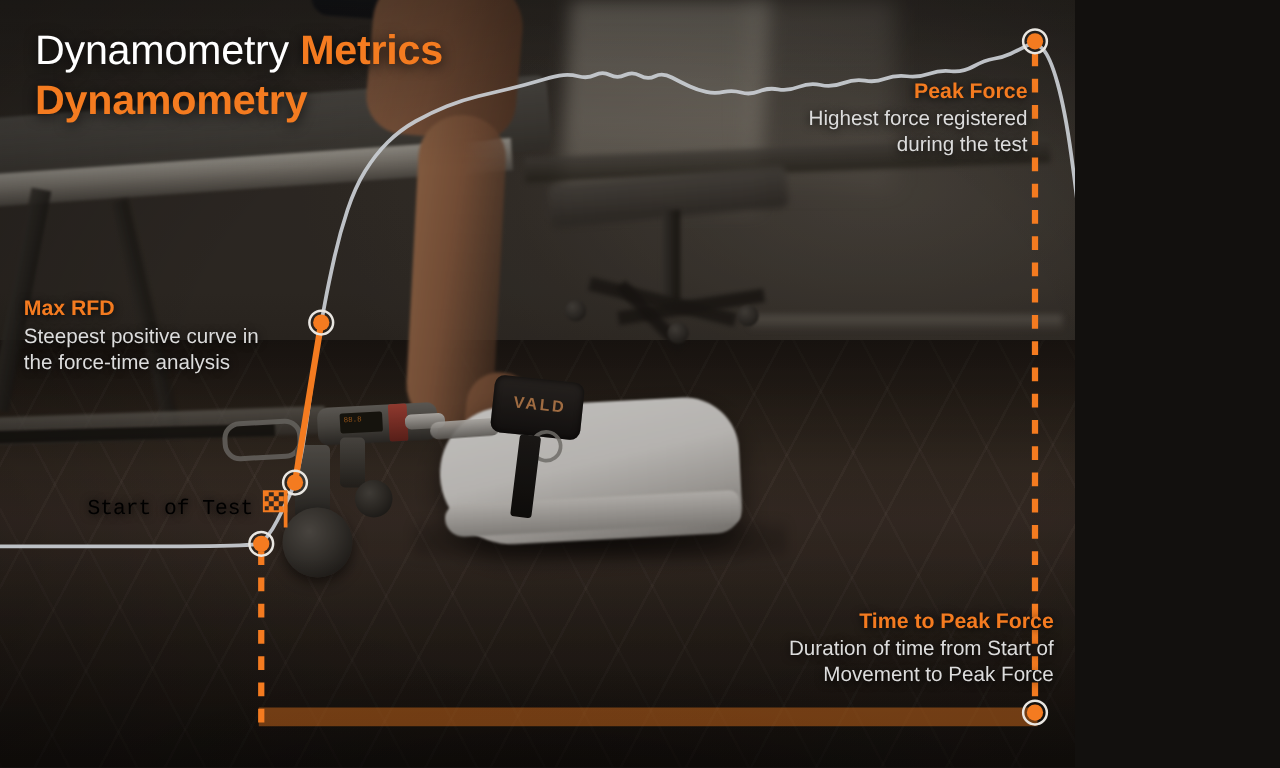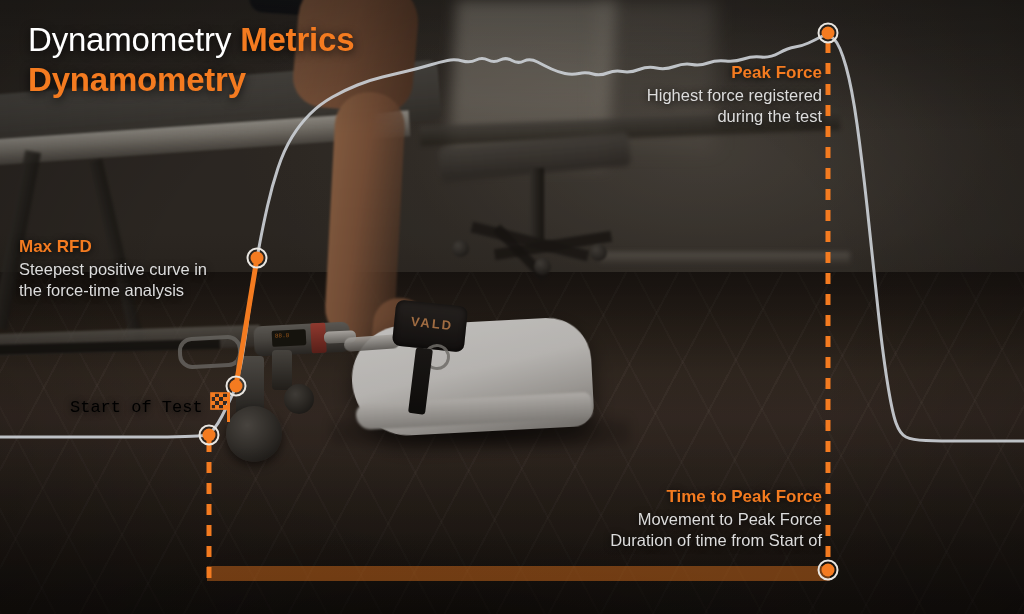--- a/index.html
+++ b/index.html
@@ -2,21 +2,21 @@
 <html><head>
 <meta charset="utf-8">
 <style>
   html, body {
     margin: 0;
     padding: 0;
     background: #12100e;
   }
   #stage {
     position: relative;
-    width: 1024px;
+    width: 860px;
     height: 614px;
     overflow: hidden;
     font-family: "Liberation Sans", sans-serif;
     background: #1a1714;
     user-select: none;
   }
 
   
   .bg-layer { position: absolute; inset: 0; }
 
@@ -274,21 +274,21 @@
   .callout .c-title {
     color: #F47B20; font-weight: bold; font-size: 17px; line-height: 22px;
     margin-bottom: 1px;
   }
   .callout .c-desc {
     color: #dcdcdc; font-size: 16.5px; line-height: 21px; font-weight: 400;
   }
 
   #callout-peak-force { left: 540px; top: 62px; width: 282px; text-align: right; }
   #callout-max-rfd { left: 19px; top: 236px; width: 260px; text-align: left; }
-  #callout-time-to-peak { left: 540px; top: 486px; width: 282px; text-align: right; }
+  #callout-time-to-peak { left: 561px; top: 486px; width: 282px; text-align: right; }
 
   #callout-start-of-test {
     position: absolute; left: 70px; top: 391px;
     display: flex; align-items: center; gap: 7px;
     text-shadow: 0 1px 7px rgba(0,0,0,0.85);
   }
   #callout-start-of-test .c-title { margin-bottom: 0; font-size: 17px; font-family: Liberation Mono, monospace; }
   .flag-icon { display: block; }
 </style>
 </head>
@@ -407,17 +407,17 @@
         <rect x="9" y="10" width="4" height="4"></rect>
         <rect x="5" y="14" width="4" height="4"></rect>
         <rect x="13" y="14" width="4" height="4"></rect>
       </g>
       <rect x="1" y="2" width="18" height="16" fill="none" stroke="#F47B20" stroke-width="1.6"></rect>
     </svg>
   </div>
 
   <div class="callout" id="callout-time-to-peak">
     <div class="c-title">Time to Peak Force</div>
+    <div class="c-desc">Duration of time from Start of</div>
     <div class="c-desc">Movement to Peak Force</div>
-    <div class="c-desc">Duration of time from Start of</div>
   </div>
 
 </div>
 
 </body></html>

